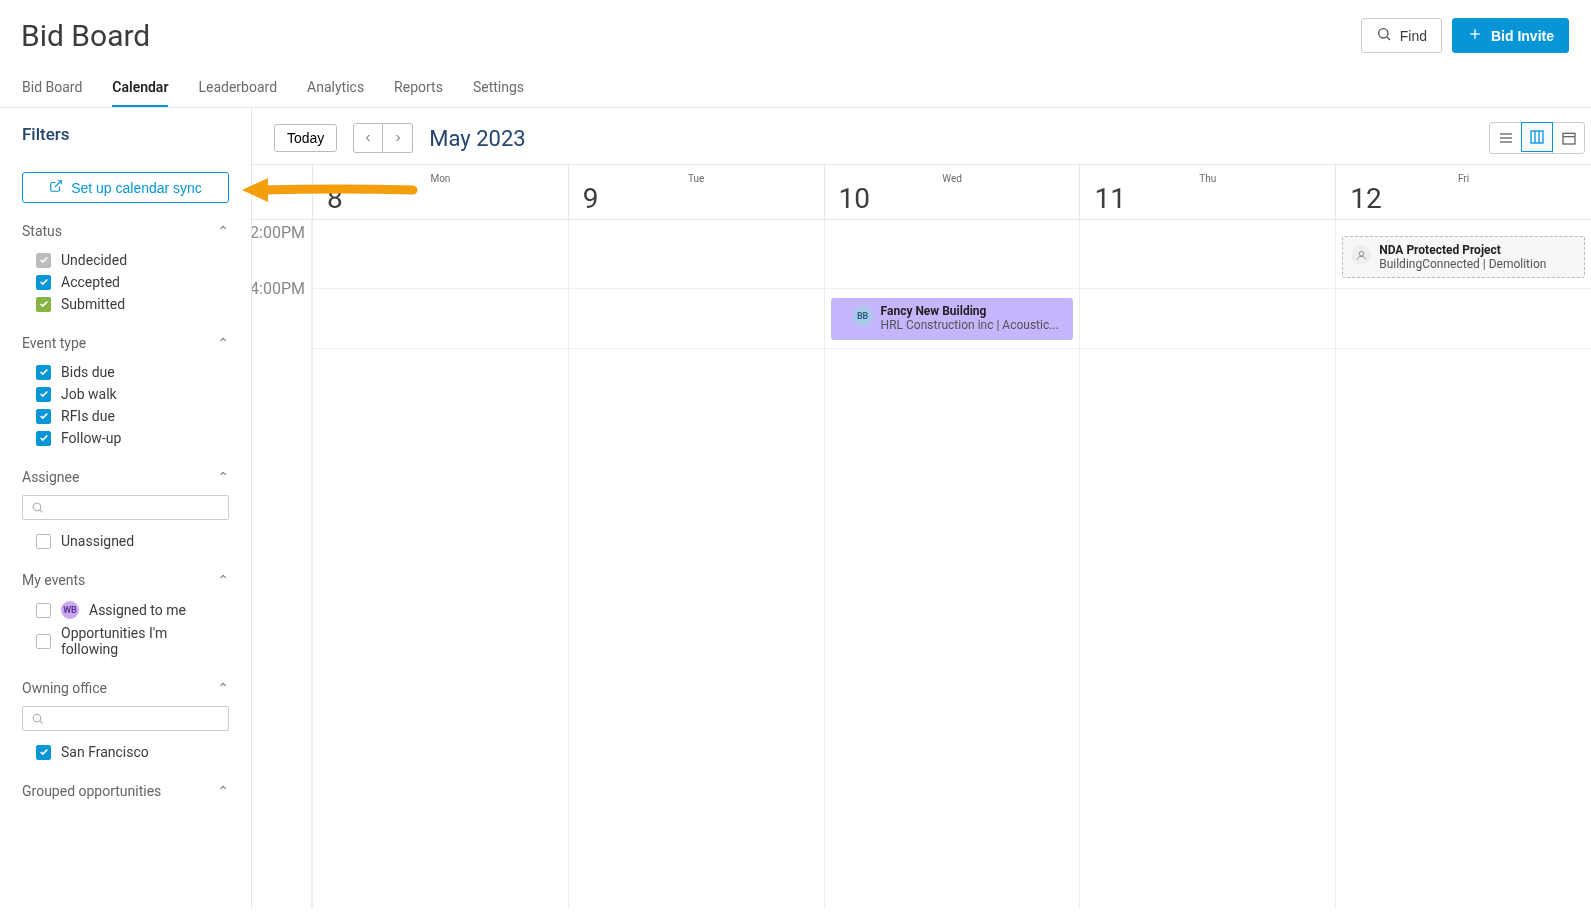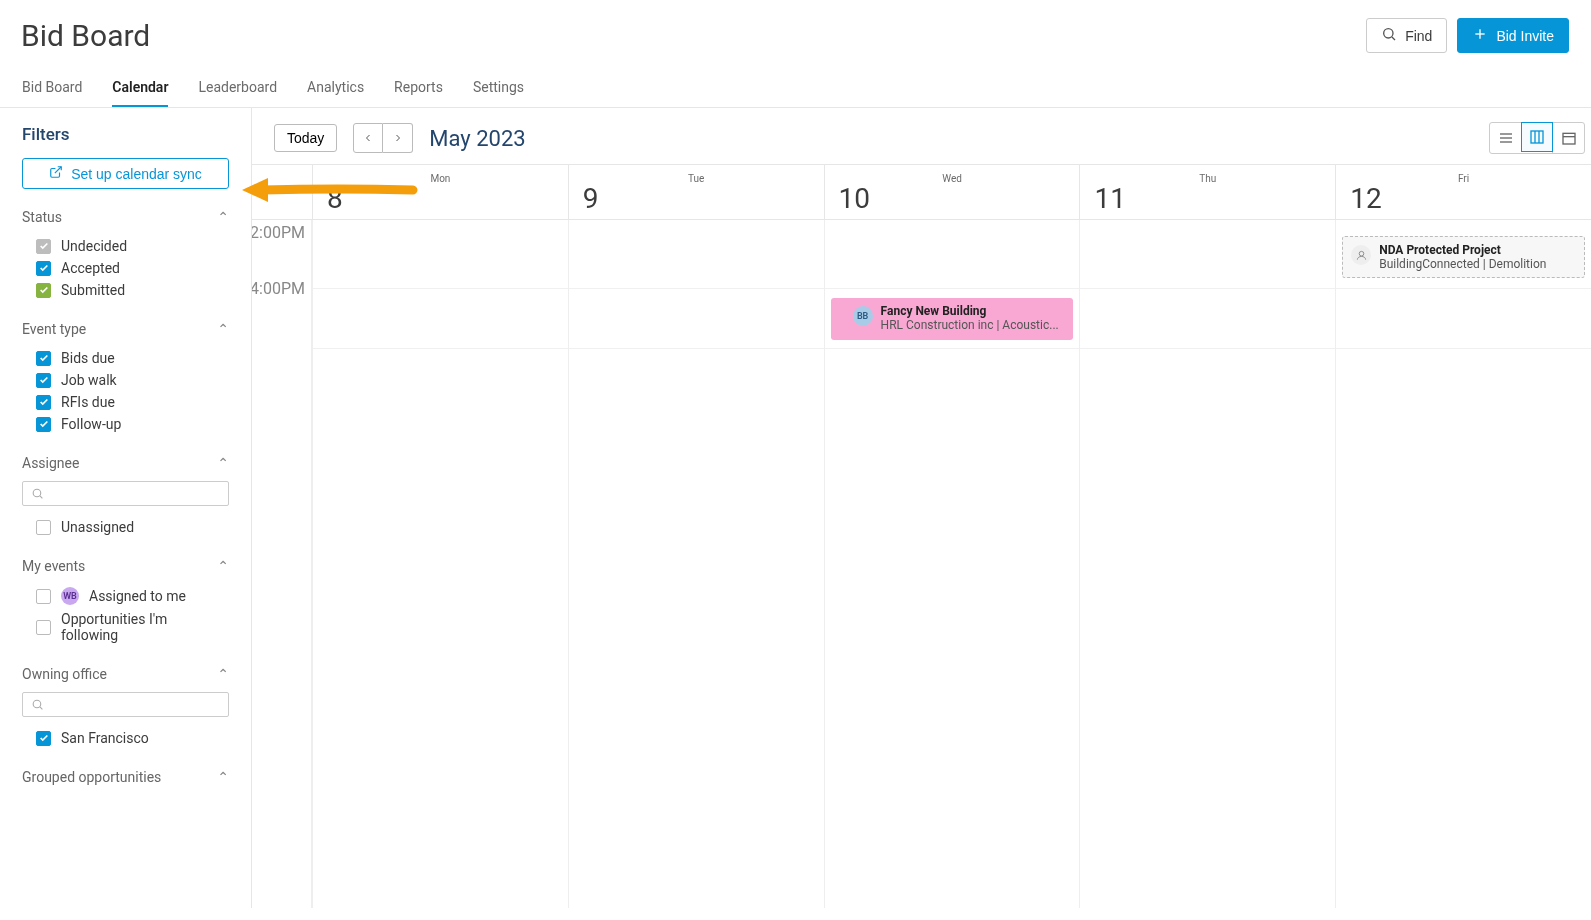--- a/index.html
+++ b/index.html
@@ -34,20 +34,21 @@
     padding: 7px 14px;
     border-radius: 3px;
     font-size: 14px;
     cursor: pointer;
     color: #3c3c3c;
   }
   .btn-primary {
     background: #0696d7;
     border-color: #0696d7;
     color: #fff;
+    font-weight: bold;
   }
 
   .tabs {
     display: flex;
     gap: 30px;
     padding: 0 22px;
     border-bottom: 1px solid #e6e6e6;
   }
   .tab {
     padding: 8px 0 10px 0;
@@ -70,21 +71,21 @@
   .sidebar {
     width: 252px;
     border-right: 1px solid #e6e6e6;
     padding: 16px 22px 0 22px;
     overflow-y: auto;
   }
   .filters-title {
     font-size: 17px;
     color: #24466d;
     font-weight: 500;
-    margin-bottom: 14px;
+    margin-bottom: 28px;
   }
   .sync-btn {
     width: 100%;
     border: 1px solid #0696d7;
     color: #0696d7;
     background: #fff;
     border-radius: 3px;
     padding: 6px 8px;
     font-size: 14px;
     display: flex;
@@ -247,21 +248,21 @@
     left:6px; right:6px;
     border-radius:3px;
     padding:6px 8px;
     font-size:12px;
     display:flex;
     gap:8px;
     align-items:flex-start;
     overflow:hidden;
     cursor:pointer;
   }
-  .event.blue { background:#f9a8d4;padding-left:22px; }
+  .event.blue { background:#c4b5fd;padding-left:22px; }
   .event.dashed {
     background:#f7f7f7;
     border:1px dashed #bbb;
   }
   .event-badge {
     width:20px; height:20px; border-radius:50%;
     background:#a8cce8;
     color:#2a5a82;
     font-size:9px;
     font-weight:600;

